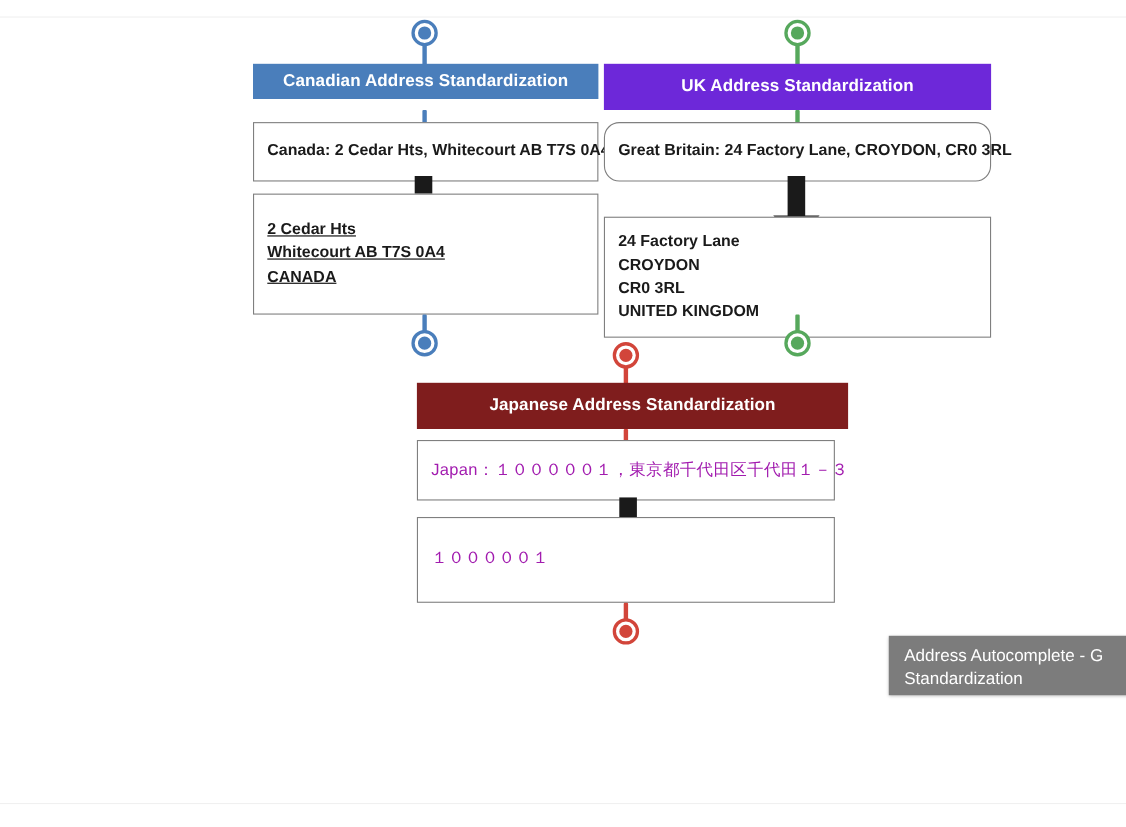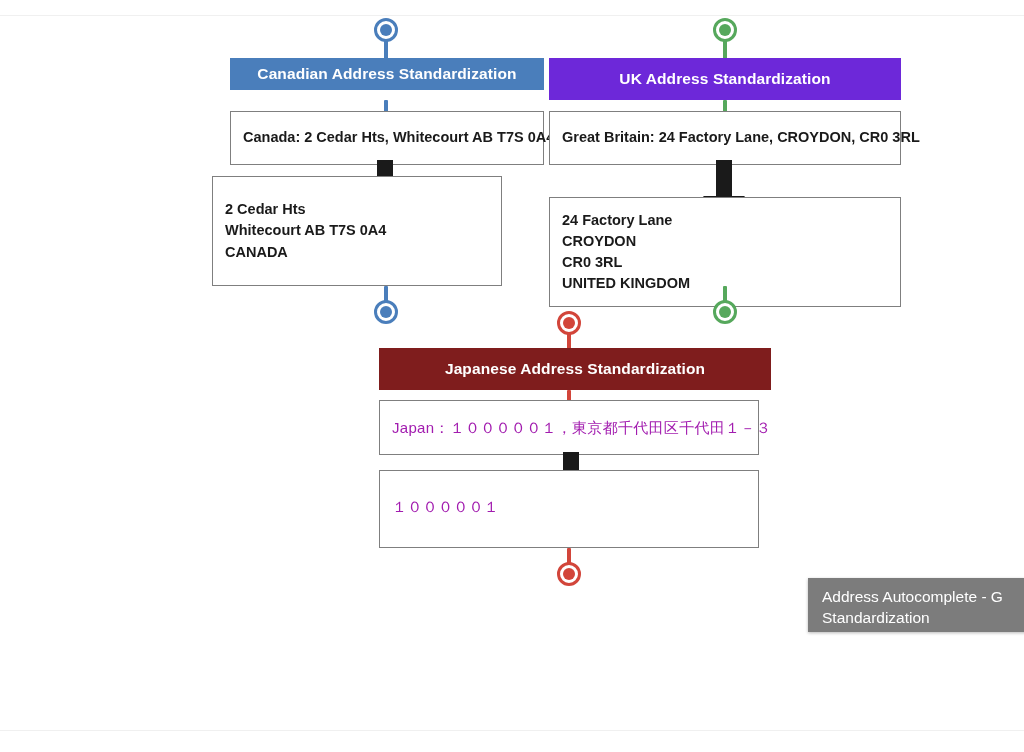--- a/index.html
+++ b/index.html
@@ -149,21 +149,21 @@
   <div class="stem" style="left:384px; top:100px; height:14px; background:#4a7ebb;"></div>
 
   <div class="box input" style="left:230px; top:111px; width:314px; height:54px;">
     <div class="line">Canada: 2 Cedar Hts, Whitecourt AB T7S 0A4</div>
   </div>
 
   <svg class="arrow" style="left:359px; top:160px;" viewBox="0 0 52 64">
     <polygon points="18,0 34,0 34,36 47,36 26,62 5,36 18,36" fill="#1a1a1a"></polygon>
   </svg>
 
-  <div class="box output" style="left:212px; top:176px; width:290px; height:110px;">
+  <div class="box output" style="left:230px; top:176px; width:314px; height:110px;text-decoration:underline;">
     <div class="line">2 Cedar Hts</div>
     <div class="line">Whitecourt AB T7S 0A4</div>
     <div class="line">CANADA</div>
   </div>
 
   <div class="stem" style="left:384px; top:286px; height:22px; background:#4a7ebb;"></div>
 
   <div class="node" style="left:374px; top:300px; border:3px solid #4a7ebb;">
     <div class="core" style="background:#4a7ebb;"></div>
   </div>
@@ -173,21 +173,21 @@
   <div class="node" style="left:713px; top:18px; border:3px solid #56a85c;">
     <div class="core" style="background:#56a85c;"></div>
   </div>
 
   <div class="banner" style="left:549px; top:58px; width:352px; height:42px; background:#6d28d9;">
     <span>UK Address Standardization</span>
   </div>
 
   <div class="stem" style="left:723px; top:100px; height:14px; background:#56a85c;"></div>
 
-  <div class="box input" style="left:549px; top:111px; width:352px; height:54px;">
+  <div class="box input" style="left:549px; top:111px; width:352px; height:54px;border-radius:14px;">
     <div class="line">Great Britain: 24 Factory Lane, CROYDON, CR0 3RL</div>
   </div>
 
   <svg class="arrow" style="left:698px; top:160px;" viewBox="0 0 52 64">
     <polygon points="18,0 34,0 34,36 47,36 26,62 5,36 18,36" fill="#1a1a1a"></polygon>
   </svg>
 
   <div class="box output" style="left:549px; top:176px; width:352px; height:110px;margin-top:21px;">
     <div class="line">24 Factory Lane</div>
     <div class="line">CROYDON</div>

